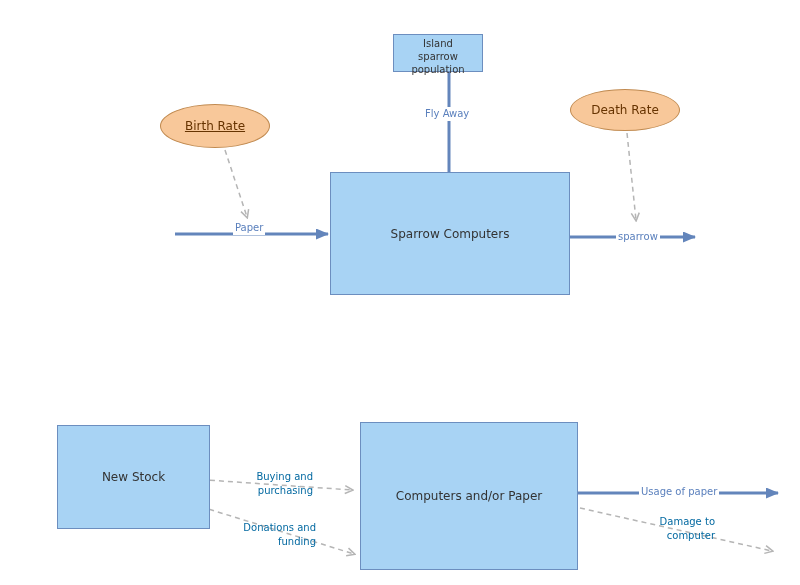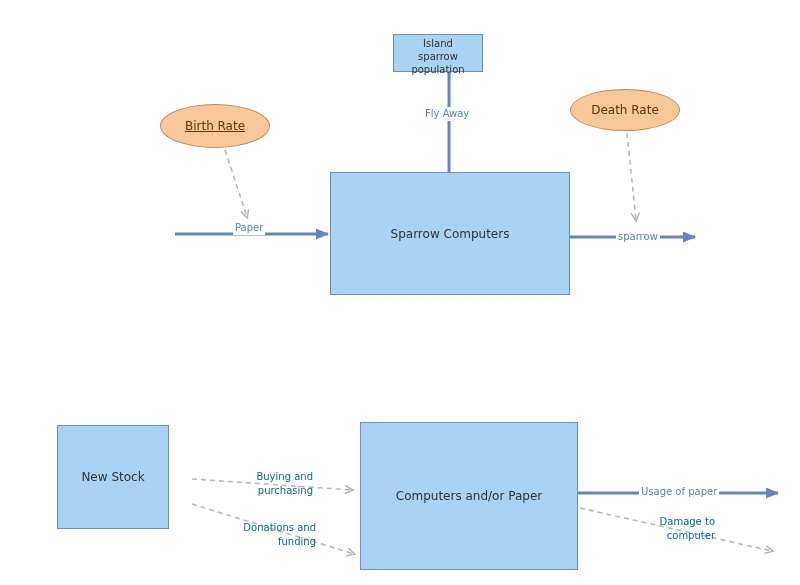--- a/index.html
+++ b/index.html
@@ -104,21 +104,21 @@
 
   <div class="node ellipse" style="left:570px; top:89px; width:110px; height:42px;">
     <span>Death Rate</span>
   </div>
 
 
   <div class="node rect" style="left:330px; top:172px; width:240px; height:123px;">
     <span>Sparrow Computers</span>
   </div>
 
-  <div class="node rect" style="left:57px; top:425px; width:112px; height:104px;">
+  <div class="node rect" style="left:57px; top:425px; width:153px; height:104px;">
     <span>New Stock</span>
   </div>
 
   <div class="node rect" style="left:360px; top:422px; width:218px; height:148px;text-align:center;">
     <span>Computers and/or Paper</span>
   </div>
 
   <div class="edge-label flow-label" style="left:233px; top:221px;">Paper</div>
 
   <div class="edge-label flow-label" style="left:423px; top:107px;">Fly Away</div>

